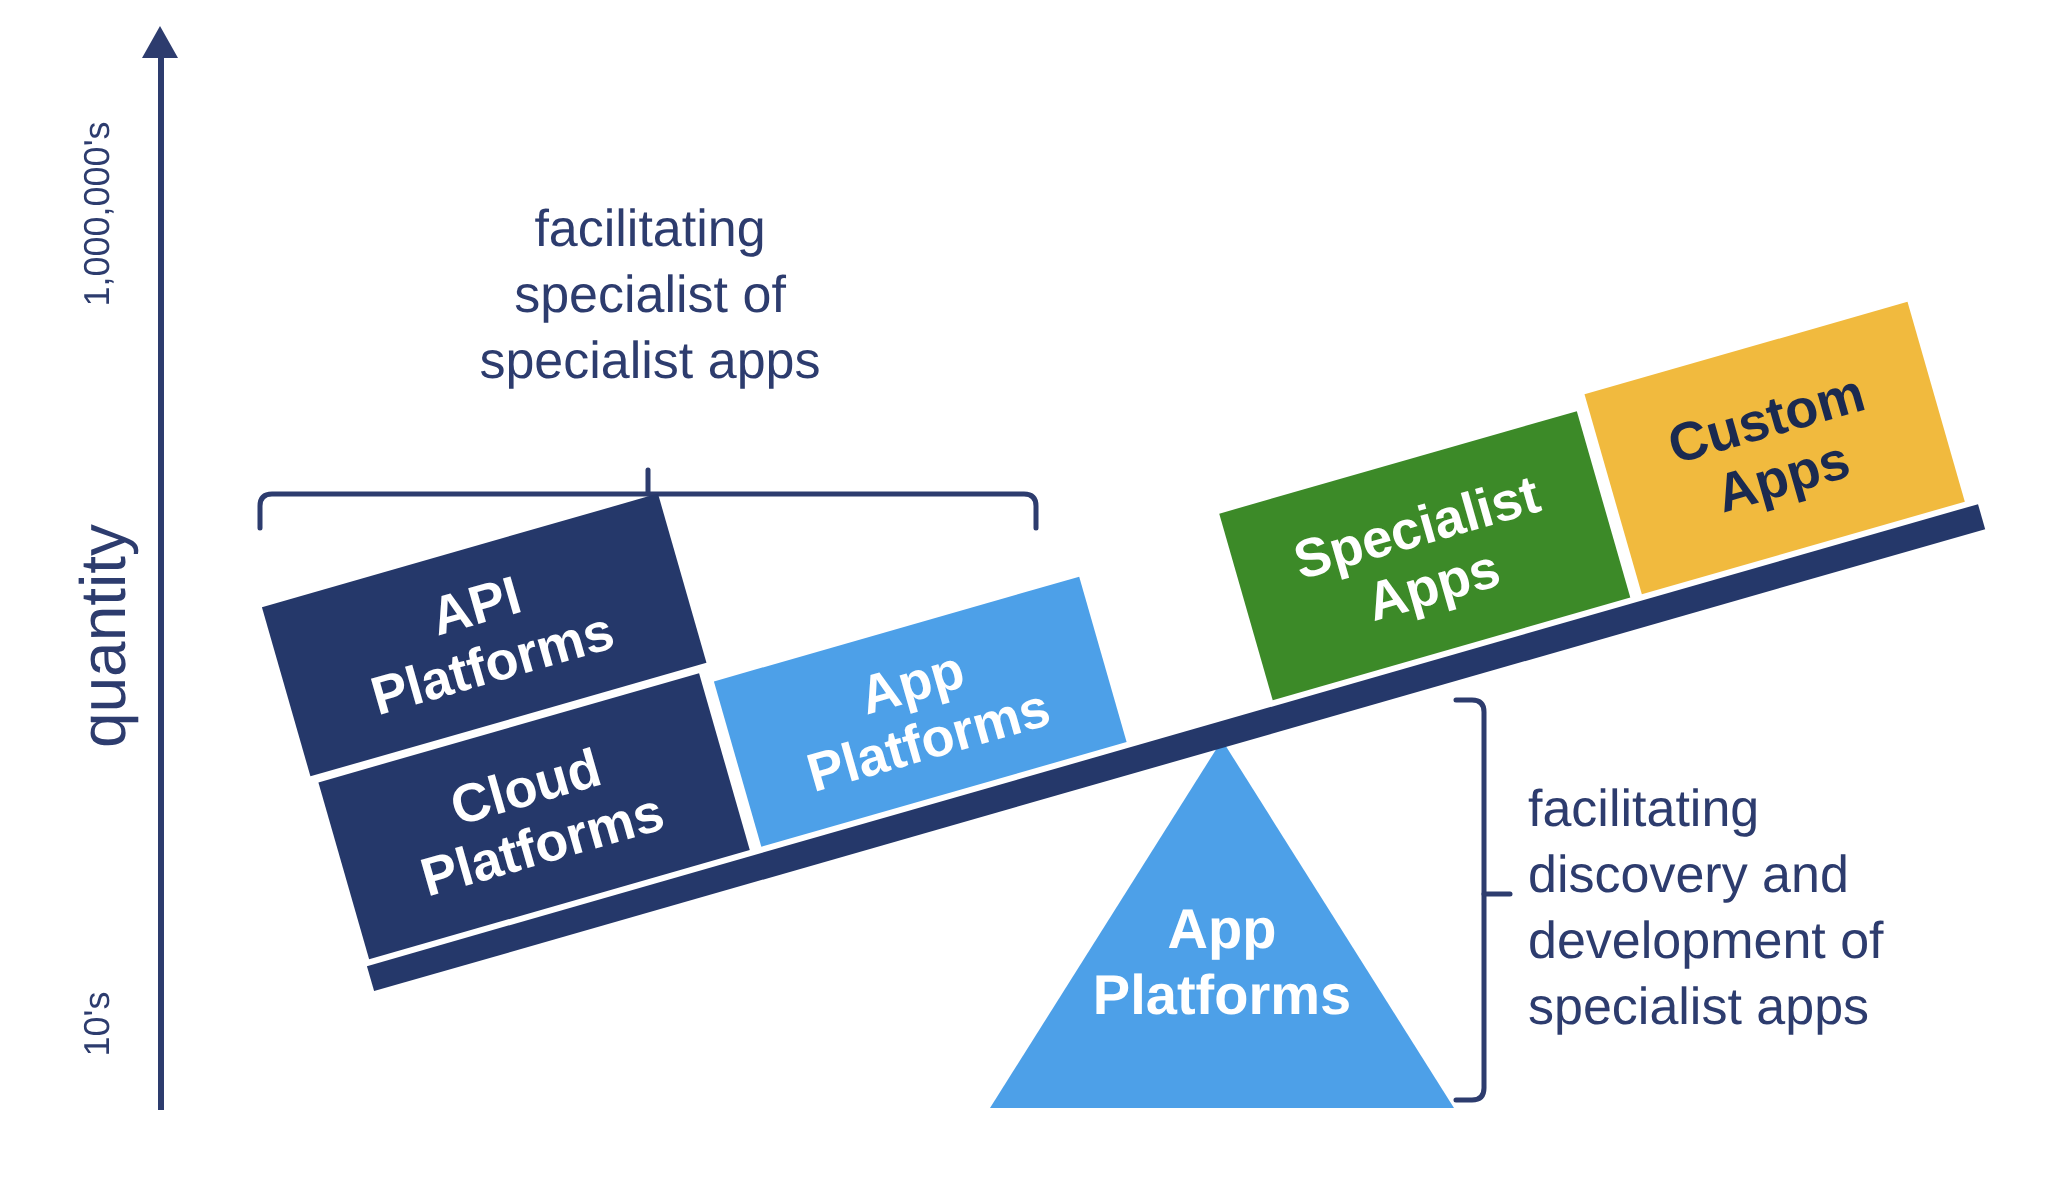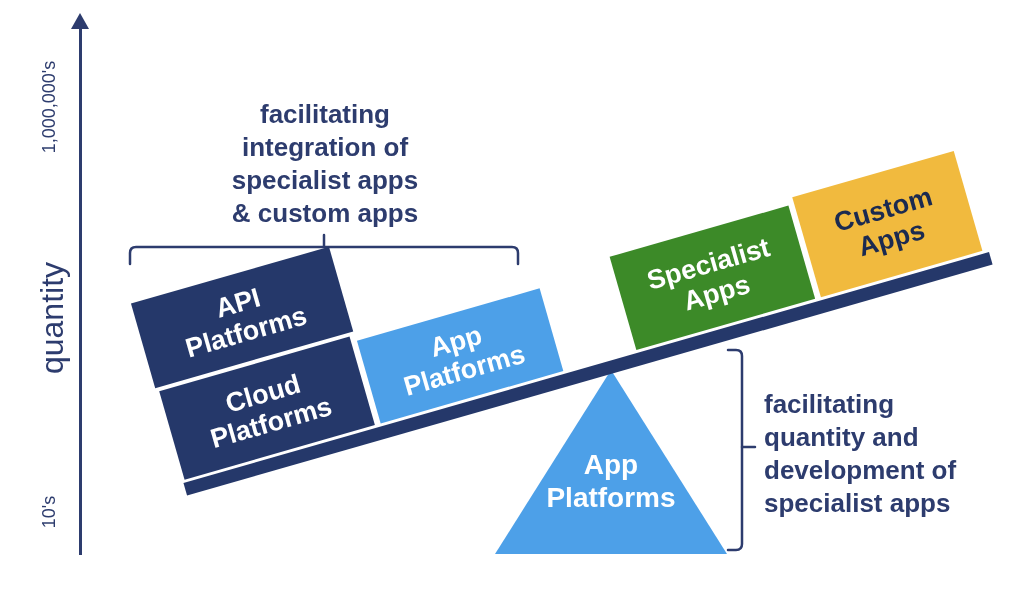--- a/index.html
+++ b/index.html
@@ -13,21 +13,21 @@
   .axis-line{left:79px;top:28px;width:3px;height:527px;background:#2d3c6e;}
   .axis-arrow{left:71px;top:13px;width:0;height:0;
     border-left:9px solid transparent;border-right:9px solid transparent;
     border-bottom:16px solid #2d3c6e;}
   .vlabel{color:#2d3c6e;white-space:nowrap;transform:translate(-50%,-50%) rotate(-90deg);}
   .axis-quantity{left:52px;top:318px;font-size:32px;}
   .axis-top{left:49px;top:107px;font-size:18px;}
   .axis-bottom{left:49px;top:512px;font-size:18px;}
 
   
-  .anno{color:#2d3c6e;font-size:26px;line-height:33px;font-weight:bold;}
+  .anno{color:#2d3c6e;font-size:26px;line-height:33px;}
   .anno-top{left:165px;top:98px;width:320px;text-align:center;}
   .anno-right{left:764px;top:388px;width:250px;text-align:left;}
   .brace path{fill:none;stroke:#2d3c6e;stroke-width:2.5;stroke-linecap:round;}
   .brace-top{left:128px;top:232px;}
   .brace-right{left:722px;top:347px;}
 
   
   .fulcrum{left:495px;top:370px;width:0;height:0;
     border-left:116px solid transparent;border-right:116px solid transparent;
     border-bottom:184px solid #4da0e8;}
@@ -51,32 +51,31 @@
 <body>
 
 <div class="abs axis-line"></div>
 <div class="abs axis-arrow"></div>
 <div class="abs vlabel axis-quantity">quantity</div>
 <div class="abs vlabel axis-top">1,000,000's</div>
 <div class="abs vlabel axis-bottom">10's</div>
 
 <div class="abs anno anno-top">
   <div>facilitating</div>
-  <div>integration of</div>
+  <div>specialist of</div>
   <div>specialist apps</div>
-  <div>&amp; custom apps</div>
 </div>
 <svg class="abs brace brace-top" width="392" height="34" viewBox="0 0 392 34">
   <path d="M2,32 L2,21 Q2,15 8,15 L384,15 Q390,15 390,21 L390,32"></path>
   <path d="M196,15 L196,3"></path>
 </svg>
 
 <div class="abs anno anno-right">
   <div>facilitating</div>
-  <div>quantity and</div>
+  <div>discovery and</div>
   <div>development of</div>
   <div>specialist apps</div>
 </div>
 <svg class="abs brace brace-right" width="40" height="206" viewBox="0 0 40 206">
   <path d="M6,3 L14,3 Q20,3 20,9 L20,197 Q20,203 14,203 L6,203"></path>
   <path d="M20,100 L33,100"></path>
 </svg>
 
 <div class="abs fulcrum" style="border-bottom-color: rgb(77, 160, 232);"></div>
 <div class="abs fulcrum-label">

